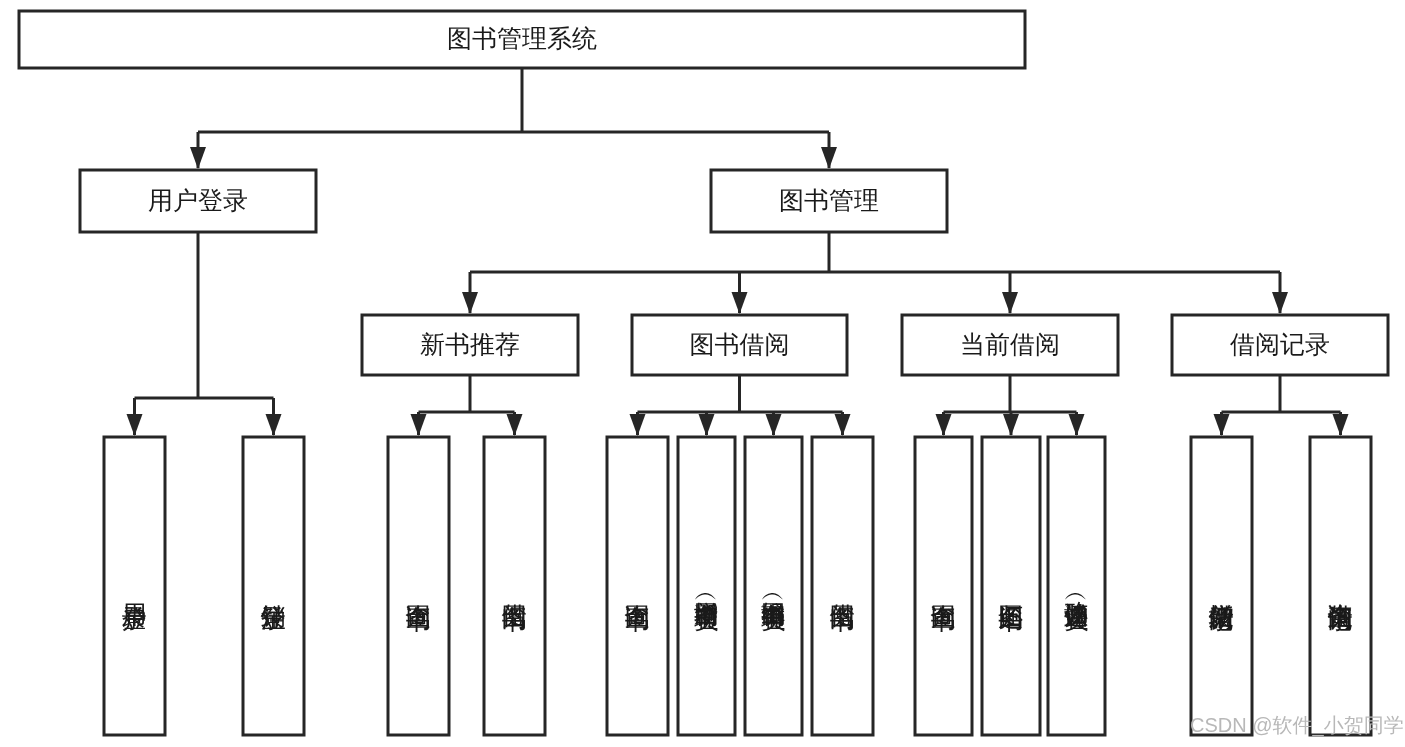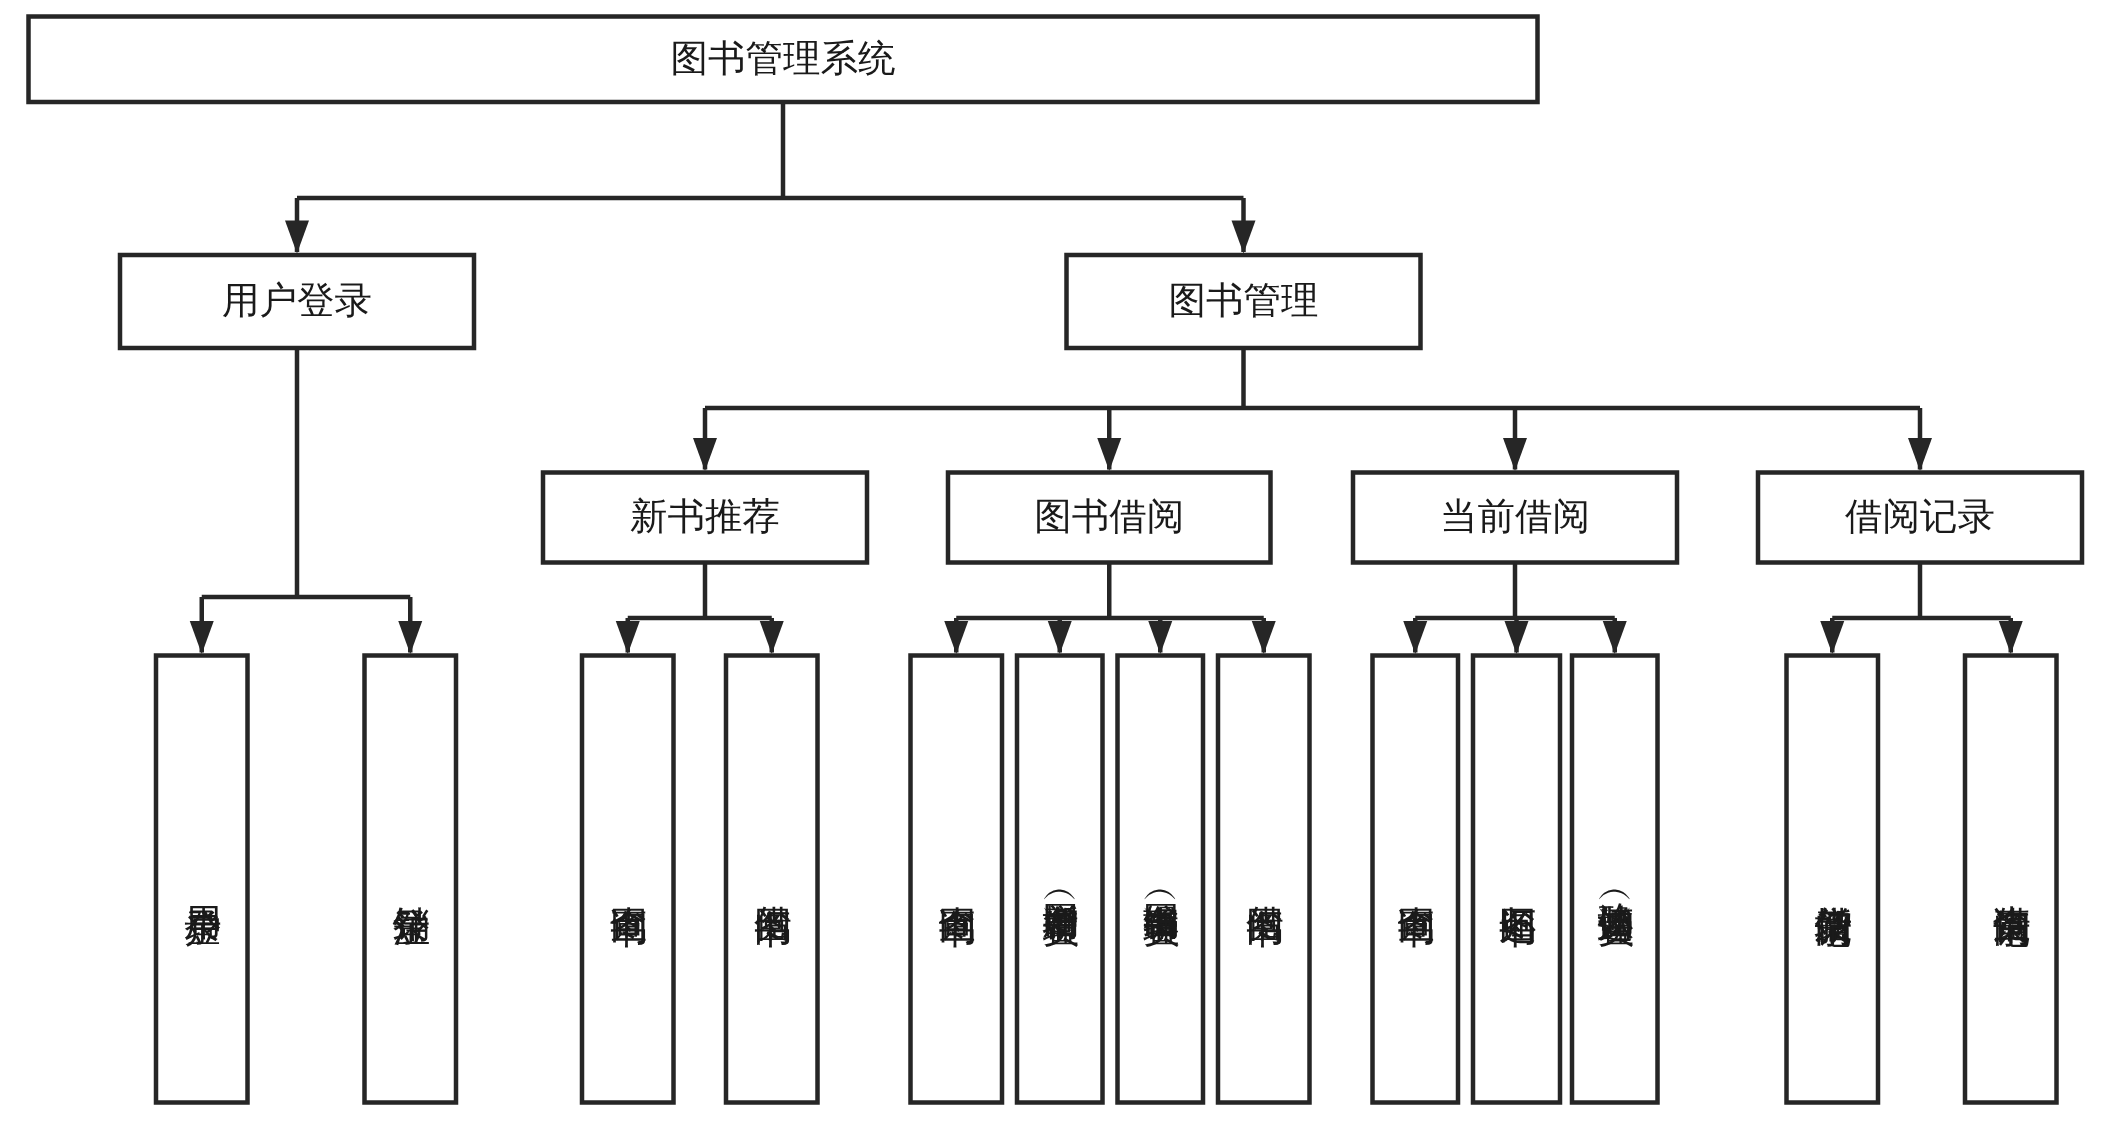--- a/index.html
+++ b/index.html
@@ -167,13 +167,14 @@
         <span class="leaf-label" style="font-size: 24px;">确认归还（管理员）</span>
       </div>
       <div class="leaf-label-wrap" style="left: 1191px; top: 437px; width: 61px; height: 298px;">
         <span class="leaf-label">新增借阅记录</span>
       </div>
       <div class="leaf-label-wrap" style="left: 1310px; top: 437px; width: 61px; height: 298px;">
         <span class="leaf-label">查询借阅记录</span>
       </div>
     </div>
 
+  <div class="watermark">CSDN @软件_小贺同学</div>
 </div>
 
 </body></html>

